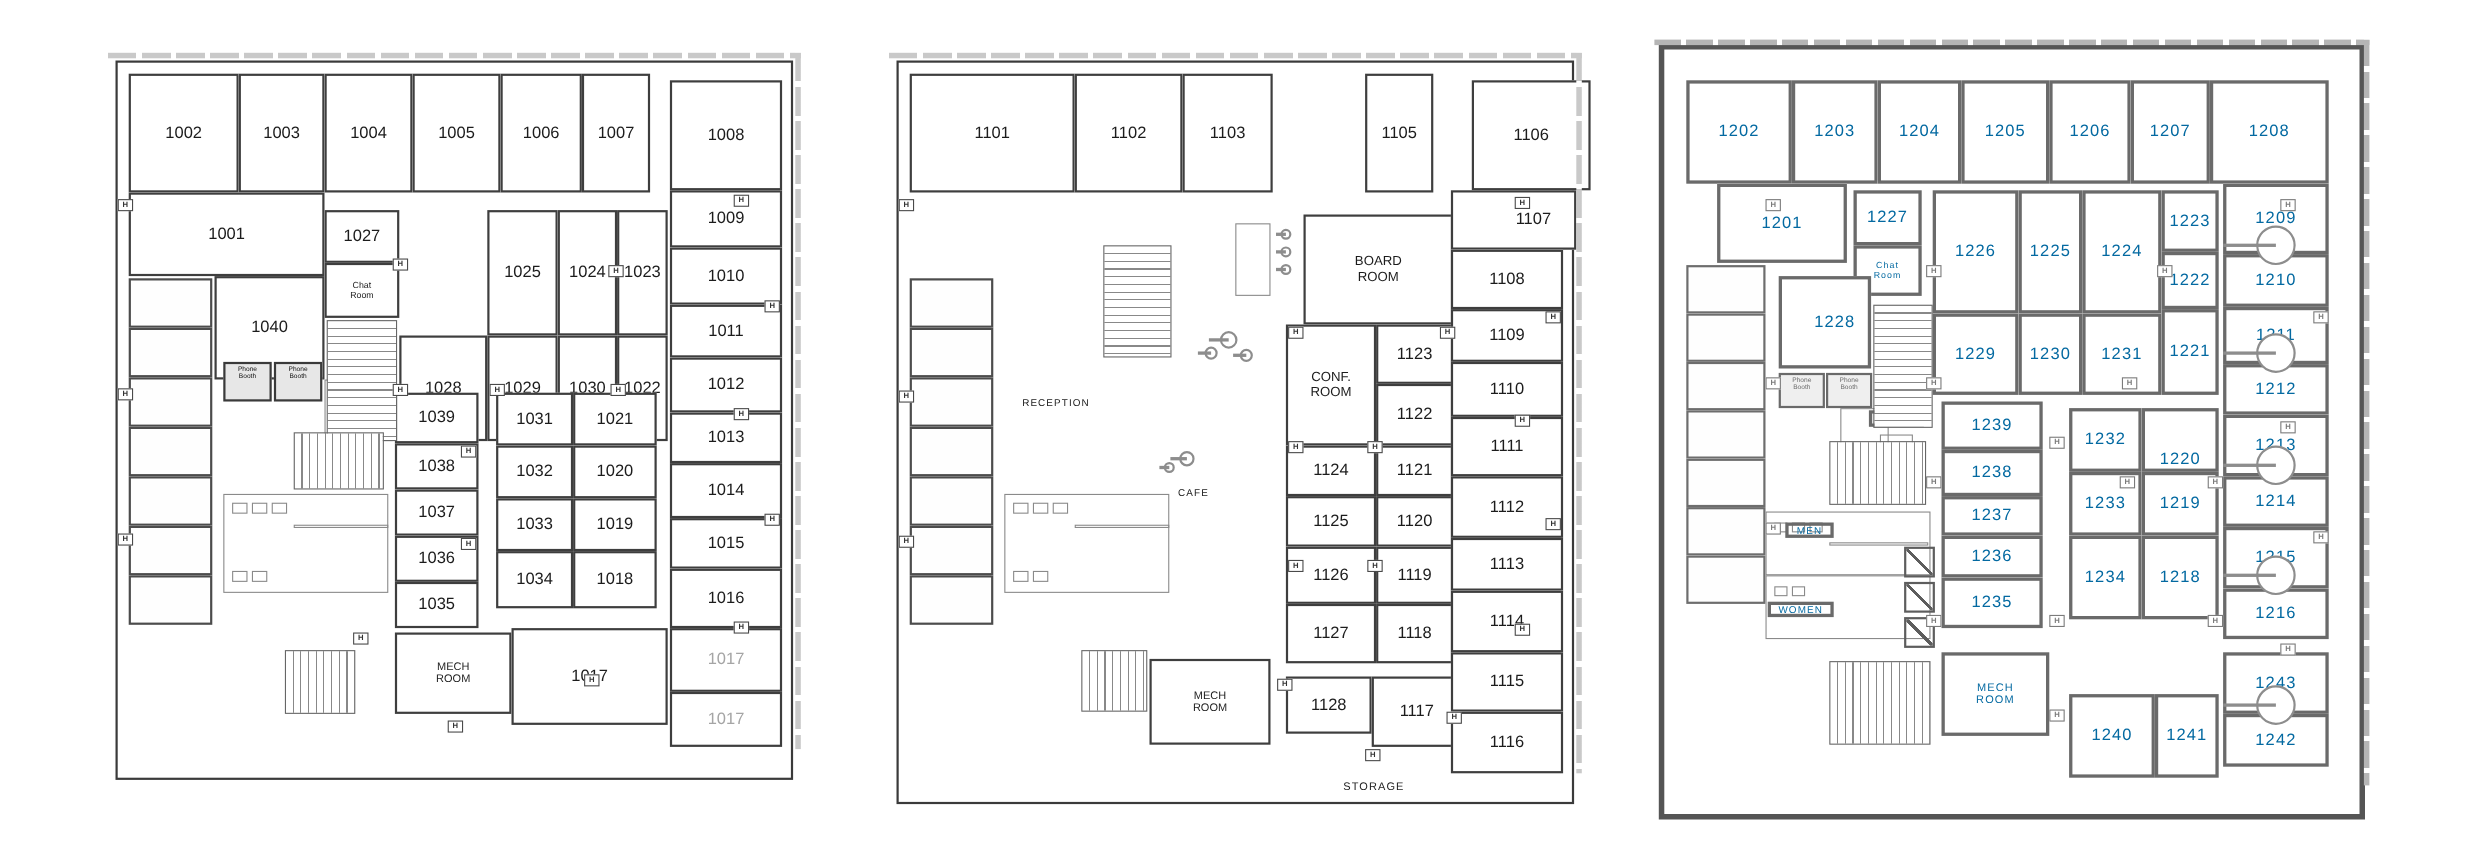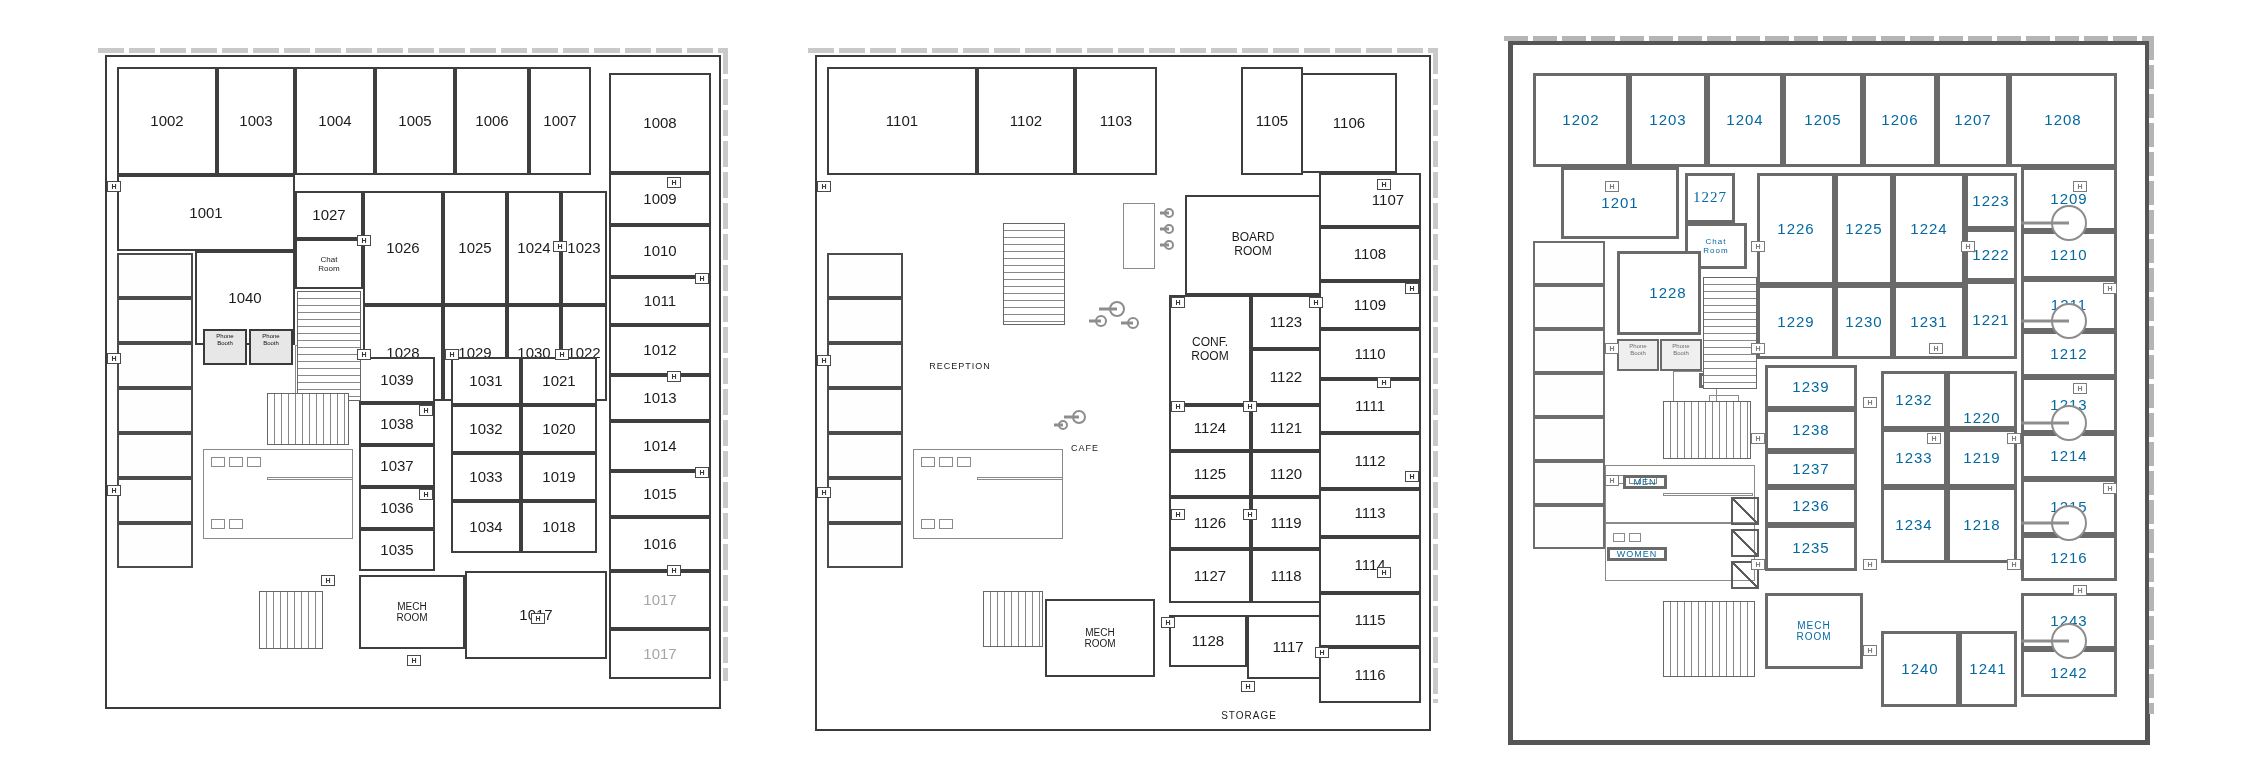--- a/index.html
+++ b/index.html
@@ -78,23 +78,20 @@
         <div class="room " style="left: 10px; top: 118px; width: 178px; height: 76px;">
           <span class="lbl">1001</span>
         </div>
         <div class="room " style="left: 188px; top: 134px; width: 68px; height: 48px;">
           <span class="lbl">1027</span>
         </div>
         <div class="room " style="left: 188px; top: 182px; width: 68px; height: 50px;">
           <span class="lbl" style="font-size: 8px;">Chat
 Room</span>
         </div>
-        <div class="room " style="left: 256px; top: 134px; width: 80px; height: 114px;">
-          <span class="lbl">1026</span>
-        </div>
         <div class="room " style="left: 336px; top: 134px; width: 64px; height: 114px;">
           <span class="lbl">1025</span>
         </div>
         <div class="room " style="left: 400px; top: 134px; width: 54px; height: 114px;">
           <span class="lbl">1024</span>
         </div>
         <div class="room " style="left: 454px; top: 134px; width: 46px; height: 114px;">
           <span class="lbl">1023</span>
         </div>
         <div class="room " style="left: 256px; top: 248px; width: 80px; height: 96px;">
@@ -239,21 +236,21 @@
         </div>
         <div class="room " style="left: 160px; top: 10px; width: 98px; height: 108px;">
           <span class="lbl">1102</span>
         </div>
         <div class="room " style="left: 258px; top: 10px; width: 82px; height: 108px;">
           <span class="lbl">1103</span>
         </div>
         <div class="room " style="left: 424px; top: 10px; width: 62px; height: 108px;">
           <span class="lbl">1105</span>
         </div>
-        <div class="room " style="left: 484px; top: 16px; width: 96px; height: 100px;">
+        <div class="room " style="left: 521px; top: 16px; width: 108px; height: 100px;">
           <span class="lbl">1106</span>
         </div>
         <div class="room " style="left: 368px; top: 138px; width: 136px; height: 100px;">
           <span class="lbl" style="font-size: 12px;">BOARD
 ROOM</span>
         </div>
         <div class="room " style="left: 352px; top: 238px; width: 82px; height: 110px;">
           <span class="lbl" style="font-size: 12px;">CONF.
 ROOM</span>
         </div>
@@ -299,21 +296,21 @@
         <div class="room " style="left: 430px; top: 558px; width: 82px; height: 64px;">
           <span class="lbl">1117</span>
         </div>
         <div class="room " style="left: 228px; top: 542px; width: 110px; height: 78px;">
           <span class="lbl" style="font-size: 10px;">MECH
 ROOM</span>
         </div>
         <div class="room open" style="left: 352px; top: 624px; width: 160px; height: 40px; align-items: flex-end;">
           <span class="lbl" style="font-size: 10px;">STORAGE</span>
         </div>
-        <div class="room " style="left: 502px; top: 116px; width: 102px; height: 54px; padding-left: 36px;">
+        <div class="room " style="left: 502px; top: 116px; width: 114px; height: 54px; padding-left: 36px;">
           <span class="lbl">1107</span>
         </div>
         <div class="room " style="left: 502px; top: 170px; width: 102px; height: 54px;">
           <span class="lbl">1108</span>
         </div>
         <div class="room " style="left: 502px; top: 224px; width: 102px; height: 48px;">
           <span class="lbl">1109</span>
         </div>
         <div class="room " style="left: 502px; top: 272px; width: 102px; height: 50px;">
           <span class="lbl">1110</span>
@@ -399,21 +396,21 @@
         </div>
         <div class="room " style="left: 424px; top: 28px; width: 72px; height: 94px;">
           <span class="lbl">1207</span>
         </div>
         <div class="room " style="left: 496px; top: 28px; width: 108px; height: 94px;">
           <span class="lbl">1208</span>
         </div>
         <div class="room " style="left: 48px; top: 122px; width: 118px; height: 72px;">
           <span class="lbl">1201</span>
         </div>
-        <div class="room " style="left: 172px; top: 128px; width: 50px; height: 50px; font-family: Liberation Serif, serif;">
+        <div class="room " style="left: 172px; top: 128px; width: 62px; height: 50px;">
           <span class="lbl">1227</span>
         </div>
         <div class="room " style="left: 172px; top: 178px; width: 62px; height: 46px;">
           <span class="lbl" style="font-size: 8px;">Chat
 Room</span>
         </div>
         <div class="room " style="left: 104px; top: 206px; width: 84px; height: 84px; padding-left: 18px;">
           <span class="lbl">1228</span>
         </div>
         <div class="room " style="left: 244px; top: 128px; width: 78px; height: 112px;">

